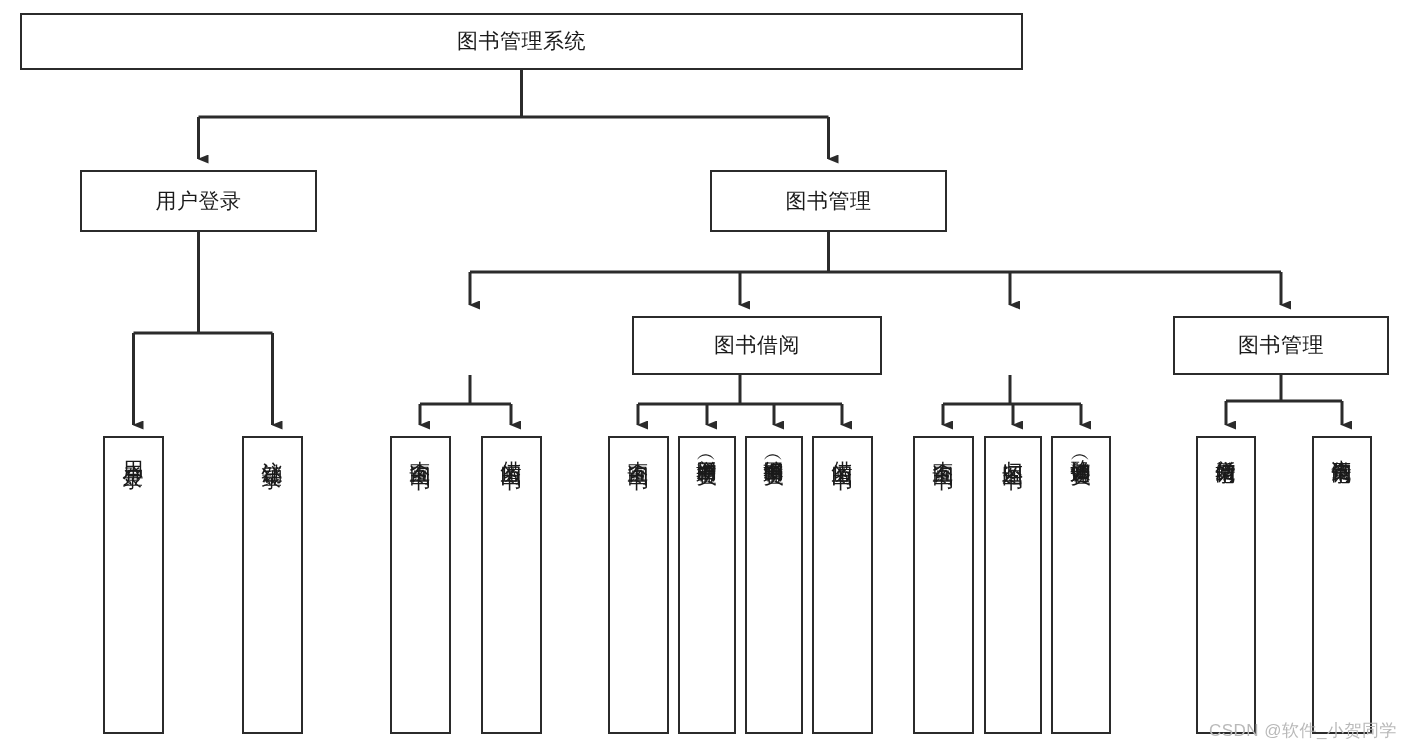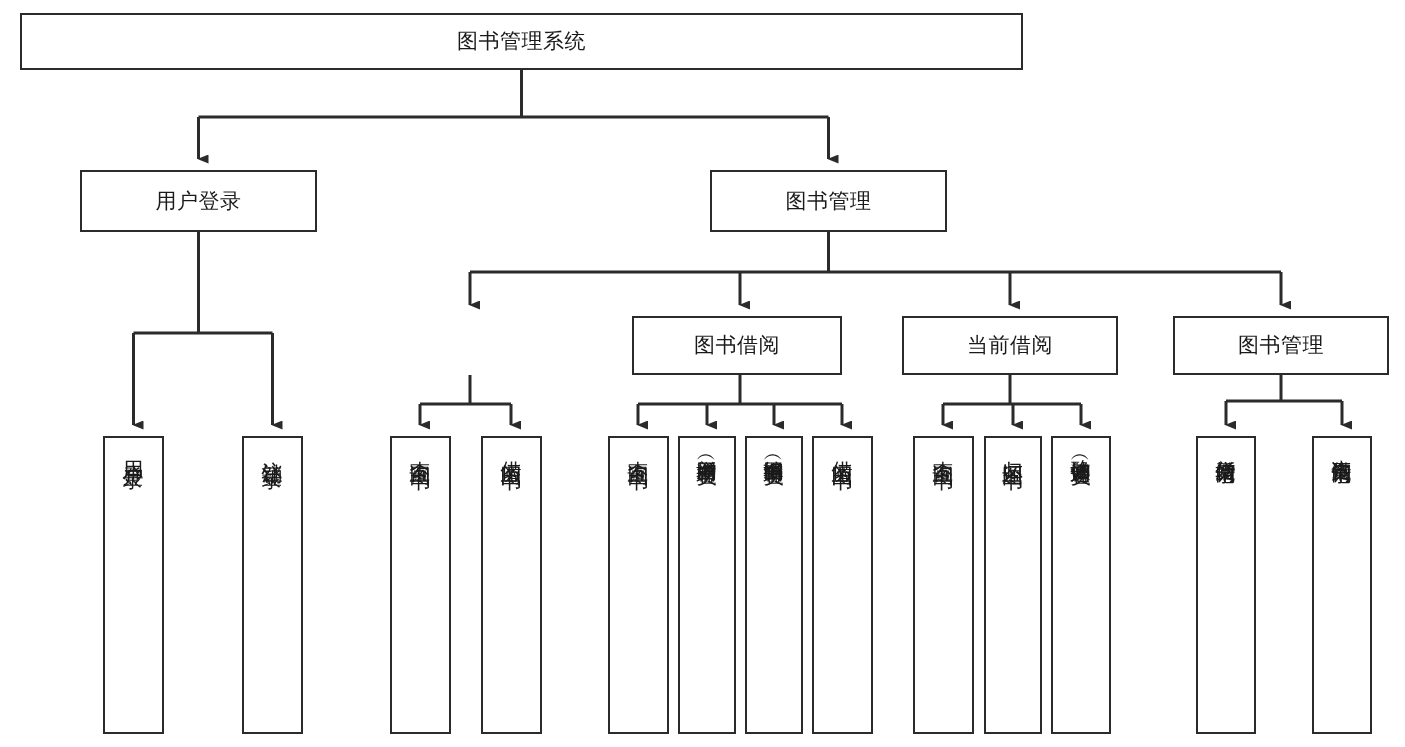--- a/index.html
+++ b/index.html
@@ -131,25 +131,22 @@
     <span class="label">图书管理系统</span>
   </div>
 
   <div class="node horizontal" style="left: 80px; top: 170px; width: 237px; height: 62px;">
     <span class="label">用户登录</span>
   </div>
   <div class="node horizontal" style="left: 710px; top: 170px; width: 237px; height: 62px;">
     <span class="label">图书管理</span>
   </div>
 
-  <div class="node horizontal" style="left: 632px; top: 316px; width: 210px; height: 59px;">
+  <div class="node horizontal" style="left: 632px; top: 316px; width: 250px; height: 59px;">
     <span class="label">图书借阅</span>
-  </div>
-  <div class="node horizontal" style="left: 902px; top: 316px; width: 216px; height: 59px;">
-    <span class="label">当前借阅</span>
   </div>
   <div class="node horizontal" style="left: 1173px; top: 316px; width: 216px; height: 59px;">
     <span class="label">图书管理</span>
   </div>
 
   <div class="node vertical" style="left: 103px; top: 436px; width: 61px; height: 298px;">
     <span class="label">用户登录</span>
   </div>
   <div class="node vertical" style="left: 242px; top: 436px; width: 61px; height: 298px;">
     <span class="label">注销登录</span>
@@ -181,13 +178,14 @@
   <div class="node vertical tall-text" style="left: 1051px; top: 436px; width: 60px; height: 298px;">
     <span class="label">确认归还（管理员）</span>
   </div>
   <div class="node vertical tall-text" style="left: 1196px; top: 436px; width: 60px; height: 298px;">
     <span class="label">新增借阅记录</span>
   </div>
   <div class="node vertical tall-text" style="left: 1312px; top: 436px; width: 60px; height: 298px;">
     <span class="label">查询借阅记录</span>
   </div>
 
+  <div id="watermark">CSDN @软件_小贺同学</div>
 </div>
 
 </body></html>

